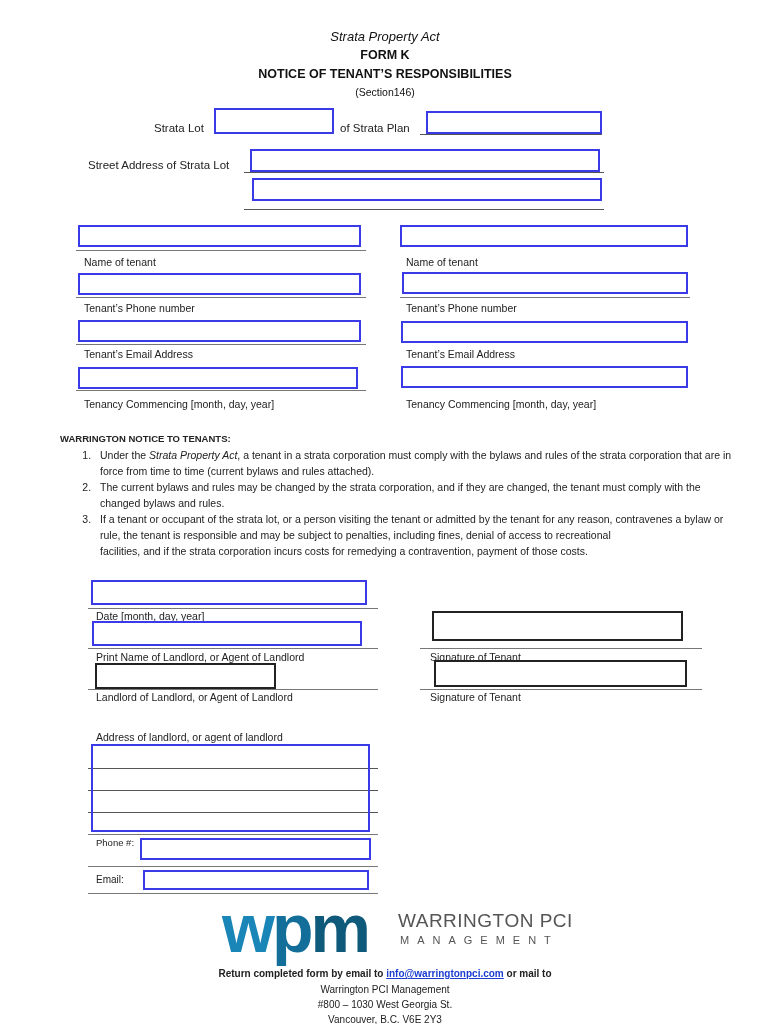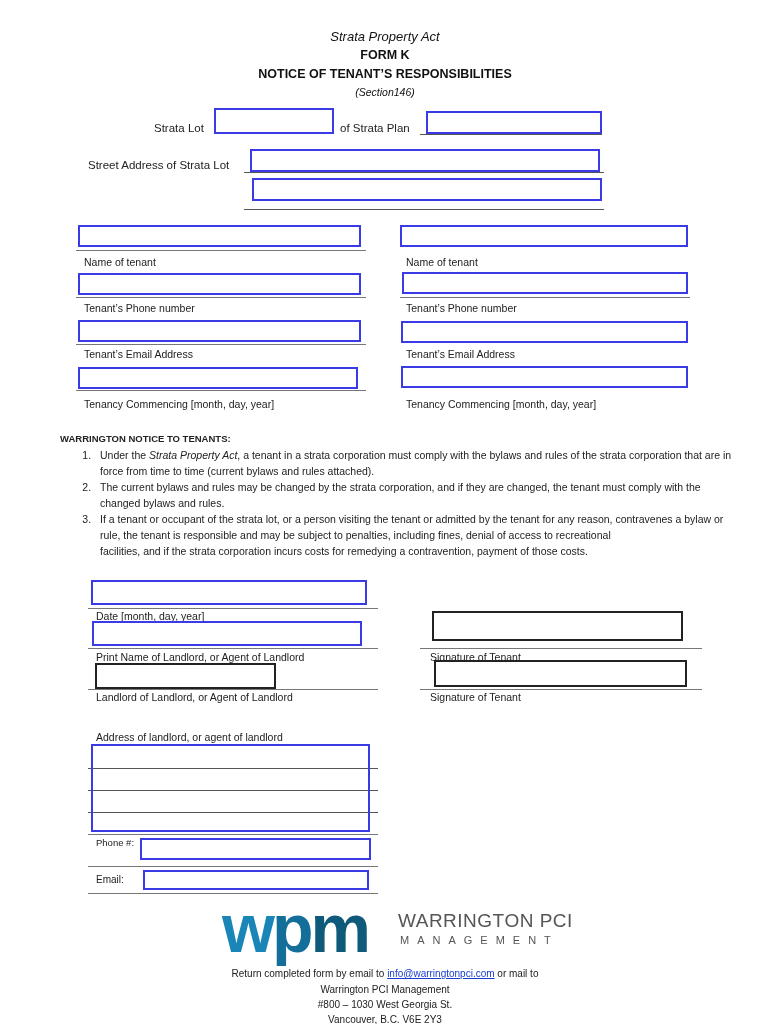--- a/index.html
+++ b/index.html
@@ -19,21 +19,21 @@
               font-weight:bold; font-size:68px; letter-spacing:-3px; line-height:60px; }
   .footer { position:absolute; left:0; width:770px; text-align:center; font-size:10px; color:#222; line-height:16px; }
   a.mail { color:#1a3ccf; text-decoration:underline; }
 </style>
 </head>
 <body>
 
 <div class="hdr" style="top:29px;font-size:13px;font-style:italic;">Strata Property Act</div>
 <div class="hdr" style="top:48px;font-size:12.5px;font-weight:bold;text-align:center;">FORM K</div>
 <div class="hdr" style="top:67px;font-size:12.5px;font-weight:bold;">NOTICE OF TENANT’S RESPONSIBILITIES</div>
-<div class="hdr" style="top:86px;font-size:10.5px;font-style:italic;">(Section146)</div>
+<div class="hdr" style="top:86px;font-size:10.5px;">(Section146)</div>
 
 <span class="t" style="left:154px;top:122px;font-size:11.5px;">Strata Lot</span>
 <input class="field" style="left: 214px; top: 108px; width: 120px; height: 26px;" value="">
 <span class="t" style="left:340px;top:122px;font-size:11.5px;">of Strata Plan</span>
 <div class="line" style="left:420px;top:134px;width:182px;"></div>
 <input class="field" style="left: 426px; top: 111px; width: 176px; height: 23px;" value="">
 
 <span class="t" style="left:88px;top:159px;font-size:11.5px;">Street Address of Strata Lot</span>
 <div class="line" style="left:244px;top:172px;width:360px;"></div>
 <input class="field" style="left: 250px; top: 149px; width: 350px; height: 23px;" value="">
@@ -116,18 +116,18 @@
 <div class="line thin" style="left:88px;top:893px;width:290px;"></div>
 
 <div>
   <div class="logo-wpm">
     <span style="color:#1a86b8;">w</span><span style="color:#136f99;">p</span><span style="color:#0f5a7a;">m</span>
   </div>
   <div class="abs" style="left:398px;top:910px;font-size:19px;color:#555;letter-spacing:0.5px;white-space:nowrap;">WARRINGTON PCI</div>
   <div class="abs" style="left:400px;top:934px;font-size:11px;color:#555;letter-spacing:8px;white-space:nowrap;">MANAGEMENT</div>
 </div>
 
-<div class="footer" style="top:966px;">
+<div class="footer" style="top:966px;font-weight:bold;">
   <span>Return completed form by email to </span><a class="mail" href="#">info@warringtonpci.com</a><span> or mail to</span>
 </div>
 <div class="footer" style="top:982px;">Warrington PCI Management</div>
 <div class="footer" style="top:997px;">#800 – 1030 West Georgia St.</div>
 <div class="footer" style="top:1012px;">Vancouver, B.C. V6E 2Y3</div>
 
 </body></html>

